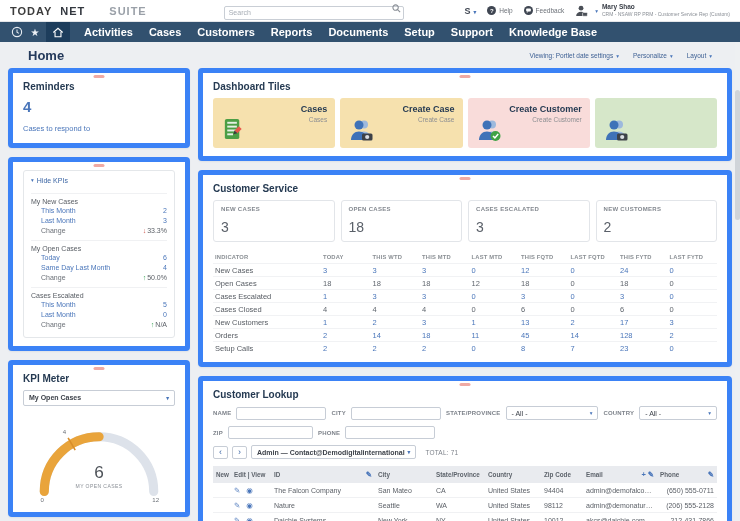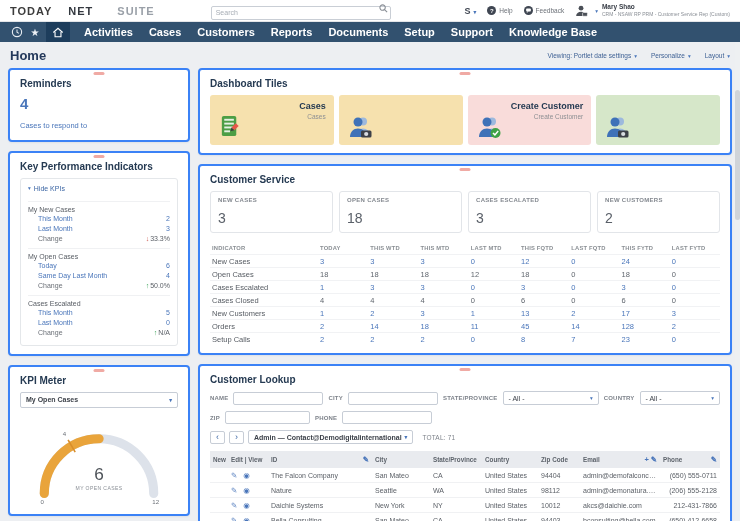--- a/index.html
+++ b/index.html
@@ -3,53 +3,53 @@
 <meta charset="utf-8">
 <style>
   * { margin:0; padding:0; box-sizing:border-box; }
   html,body { width:740px; height:521px; overflow:hidden; }
   body { font-family:"Liberation Sans", sans-serif; background:#edeff2; color:#333; position:relative; }
   .car { font-style:normal; font-size:5.5px; color:#4a76ba; margin-left:3px; }
 
   
   .topbar { height:22px; background:#fff; border-bottom:1px solid #e3e5e8; display:flex; align-items:center; padding:0 10px; }
   .brand { font-size:11px; font-weight:bold; letter-spacing:1px; color:#3c3c3c; white-space:nowrap; }
-  .b-net { margin-left:16px; color:#33383f; }
+  .b-net { margin-left:8px; color:#33383f; }
   .b-suite { color:#9aa0a8; font-weight:bold;padding-left:24px; }
-  .searchwrap { position:relative; width:200px; margin-left:36px;padding-left:20px; }
+  .searchwrap { position:relative; width:200px; margin-left:57px;padding-left:20px; }
   .search { width:100%; height:14px; border:1px solid #c9ced5; border-radius:2px; font-size:7px; padding:0 16px 0 4px; color:#555; font-family:"Liberation Sans",sans-serif; }
   .search::placeholder { color:#a7adb5; }
   .mag { position:absolute; right:3px; top:2.5px; }
   .tb-right { margin-left:auto; display:flex; align-items:center; gap:11px; }
   .qn { font-size:9px; font-weight:bold; color:#3f4652; cursor:pointer; }
   .tb-item { display:flex; align-items:center; gap:3px; font-size:6.5px; color:#6b7077; cursor:pointer; }
   .circ { width:9px; height:9px; border-radius:50%; background:#3f4652; color:#fff; font-size:6px; font-weight:bold; display:flex; align-items:center; justify-content:center; }
   .userbox { display:flex; align-items:center; gap:4px; cursor:pointer; }
   .u-col { display:flex; flex-direction:column; line-height:1.25; }
   .u-col b { font-size:6.5px; color:#3c414a; font-weight:bold; }
   .u-col small { font-size:5px; color:#8a8f96; }
 
   
   .navbar { height:20px; background:#32516f; display:flex; align-items:center; padding:0 8px; }
   .nav-ico { display:flex; align-items:center; justify-content:center; width:18px; height:20px; color:#eef2f7; font-size:10px; cursor:pointer; }
   .nav-home { width:24px; height:20px; background:#1d3d5c; display:flex; align-items:center; justify-content:center; cursor:pointer; margin-left:2px; }
   .nav-items { display:flex; align-items:center; margin-left:6px; }
   .nav-item { color:#fff; font-size:11px; font-weight:bold; padding:0 8px; cursor:pointer; white-space:nowrap; }
 
   
-  .pagehead { display:flex; align-items:center; padding:6px 10px 5px; }
+  .pagehead { display:flex; align-items:center; padding:6px 28px 5px; }
   .pagehead h1 { font-size:13px; color:#24395b; font-weight:bold; }
   .ph-right { margin-left:auto; display:flex; gap:14px; }
   .ctrl { font-size:6.5px; color:#3c5f93; cursor:pointer; white-space:nowrap; }
 
   
   .content { display:flex; gap:8px; padding:0 8px; align-items:flex-start; }
   .col-left { width:182px; display:flex; flex-direction:column; gap:9px; flex:none; }
   .col-main { flex:1; display:flex; flex-direction:column; gap:9px; min-width:0; }
-  .panel { background:#fff; border:2px solid #3b82f6; border-radius:4px; padding:8px 10px; position:relative; box-shadow:0 1px 2px rgba(20,30,50,.06); }
+  .panel { background:#fff; border:5px solid #3b82f6; border-radius:4px; padding:8px 10px; position:relative; box-shadow:0 1px 2px rgba(20,30,50,.06); }
   .panel::after { content:""; position:absolute; top:2px; left:50%; transform:translateX(-50%); width:11px; height:3px; border-radius:2px; background:#f0aaa4; }
   .panel-title { font-size:10px; font-weight:bold; color:#253a52; margin-bottom:6px; }
 
   
   .rem-count { font-size:15px; font-weight:bold; color:#4a76ba; cursor:pointer; margin:2px 0 2px; }
   .rem-link { font-size:7.5px; color:#4a76ba; cursor:pointer; }
 
   
   .kpi-box { border:1px solid #e4e7ea; border-radius:3px; padding:5px 7px 7px; font-size:7px; }
   .kpi-hide { color:#3c66a4; font-size:7px; cursor:pointer; display:inline-flex; align-items:center; gap:3px; padding-bottom:5px; }
@@ -201,21 +201,20 @@
 <div class="content">
 
   <div class="col-left">
     <section class="panel">
       <div class="panel-title">Reminders</div>
       <div class="rem-count">4</div>
       <a class="rem-link">Cases to respond to</a>
     </section>
 
     <section class="panel">
-      <div class="panel-title">Key Performance Indicators</div>
       <div class="kpi-box">
         <span class="kpi-hide">
             <i class="car">▾</i>
             <span>Hide KPIs</span>
           </span>
         <div>
           <div class="kpi-group">
             <div class="kpi-gname">My New Cases</div>
             <div>
               <div class="kpi-row">
@@ -330,20 +329,24 @@
             <svg class="i-badge" width="27" height="24" viewBox="0 0 27 24">
                 <circle cx="16" cy="6.5" r="4" fill="#9db9dd"></circle>
                 <path d="M9 21c0-4.8 3.2-7.6 7-7.6s7 2.8 7 7.6z" fill="#9db9dd"></path>
                 <circle cx="11" cy="7" r="4.5" fill="#3f72b8"></circle>
                 <path d="M3 22c0-5.4 3.6-8.5 8-8.5s8 3.1 8 8.5z" fill="#3f72b8"></path>
                 <rect x="14" y="15.5" width="10.5" height="7" rx="1.5" fill="#3d4148"></rect>
                 <circle cx="19.2" cy="19" r="2.1" fill="#d9dde2"></circle>
               </svg>
 
           </span>
+          <span class="tile-txt">
+              <b>Create Case</b>
+              <small>Create Case</small>
+            </span>
         </div>
 
         <div class="tile" style="background: rgb(249, 220, 218);">
           <span class="tile-ic tile-person-check">
 
             <svg class="i-check" width="27" height="24" viewBox="0 0 27 24">
                 <circle cx="16" cy="6.5" r="4" fill="#9db9dd"></circle>
                 <path d="M9 21c0-4.8 3.2-7.6 7-7.6s7 2.8 7 7.6z" fill="#9db9dd"></path>
                 <circle cx="11" cy="7" r="4.5" fill="#3f72b8"></circle>
                 <path d="M3 22c0-5.4 3.6-8.5 8-8.5s8 3.1 8 8.5z" fill="#3f72b8"></path>

